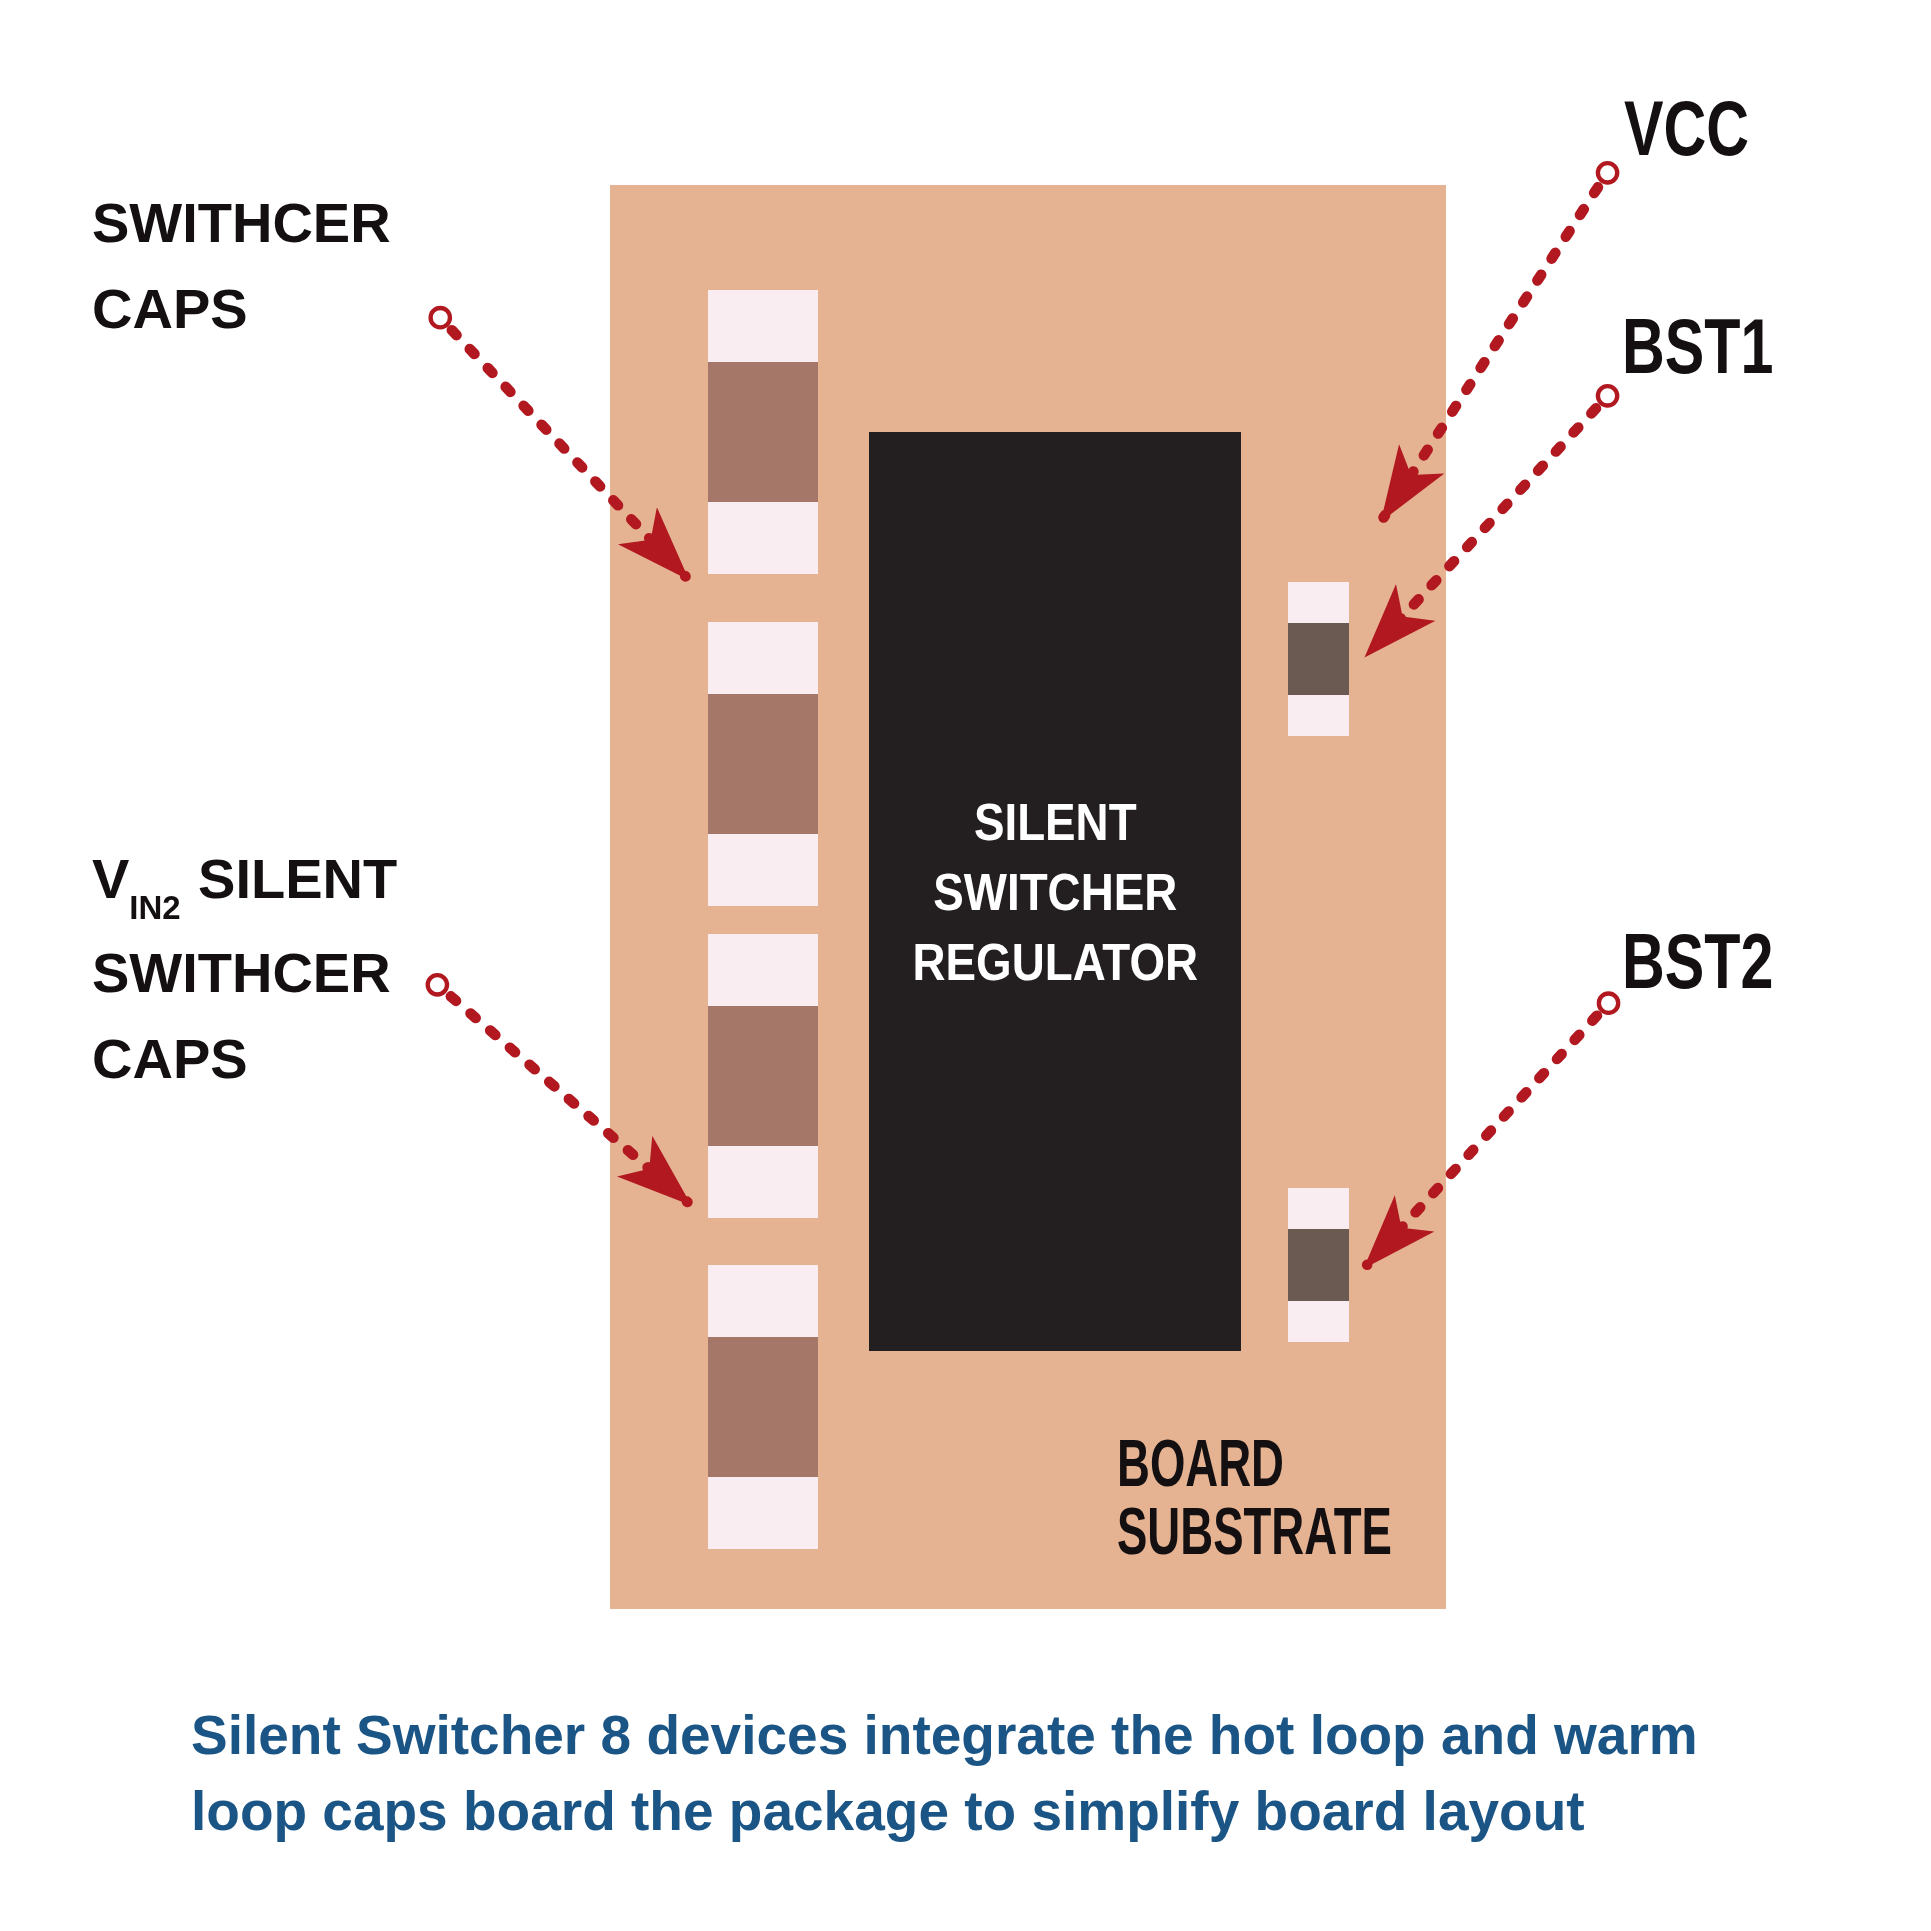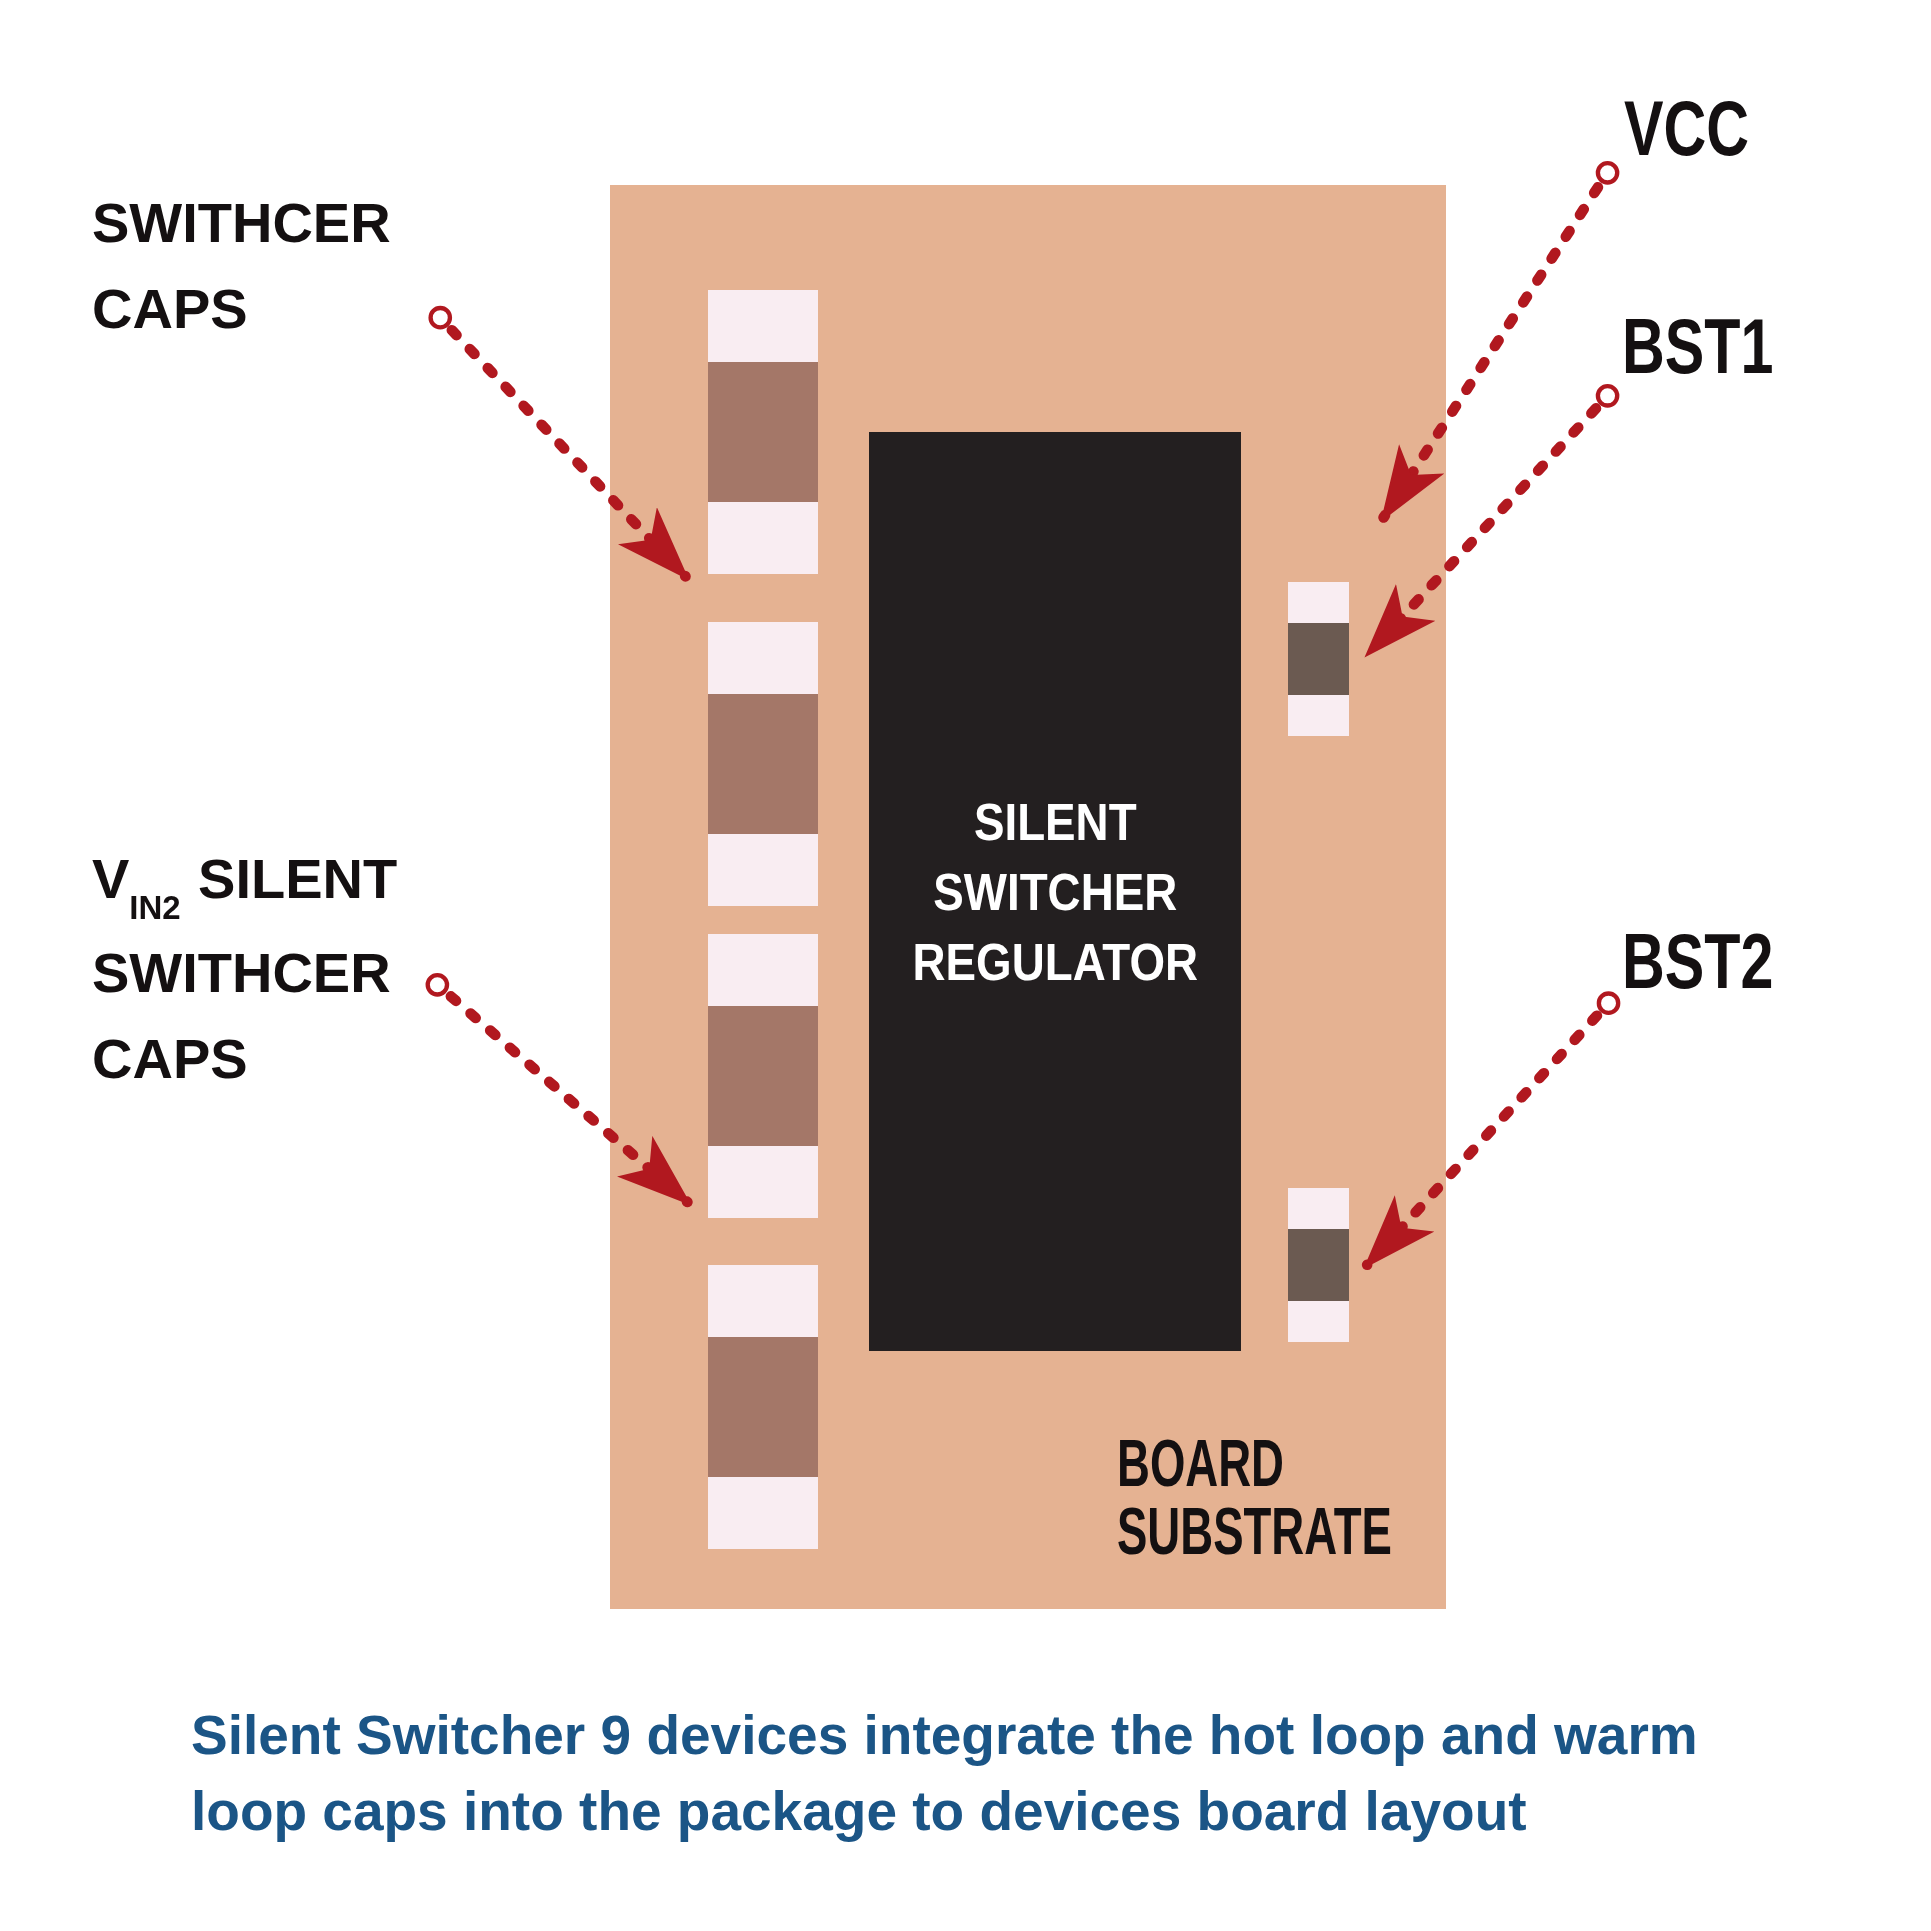--- a/index.html
+++ b/index.html
@@ -118,22 +118,22 @@
     <div><span>V</span><span class="sub">IN2</span><span class="gap"></span><span>SILENT</span></div>
     <div>SWITHCER</div>
     <div>CAPS</div>
   </div>
 
   <div class="label pin-label" style="left:1624px;top:90px;">VCC</div>
   <div class="label pin-label" style="left:1622px;top:308px;">BST1</div>
   <div class="label pin-label" style="left:1622px;top:923px;">BST2</div>
 
   <div class="caption">
-    <div>Silent Switcher 9 devices integrate the hot loop and warm</div>
-    <div>loop caps into the package to devices board layout</div>
+    <div>Silent Switcher 8 devices integrate the hot loop and warm</div>
+    <div>loop caps board the package to simplify board layout</div>
   </div>
 
   <svg class="overlay" viewBox="0 0 2000 2000">
     <defs>
       <marker id="ah" markerUnits="userSpaceOnUse" markerWidth="78" markerHeight="56" viewBox="0 0 14 10" refX="13" refY="5" orient="auto">
         <path class="arrowhead" d="M0,0 L14,5 L0,10 L3.6,5 Z"></path>
       </marker>
     </defs>
 
     <circle class="callout-circle" cx="456" cy="329" r="10"></circle>

